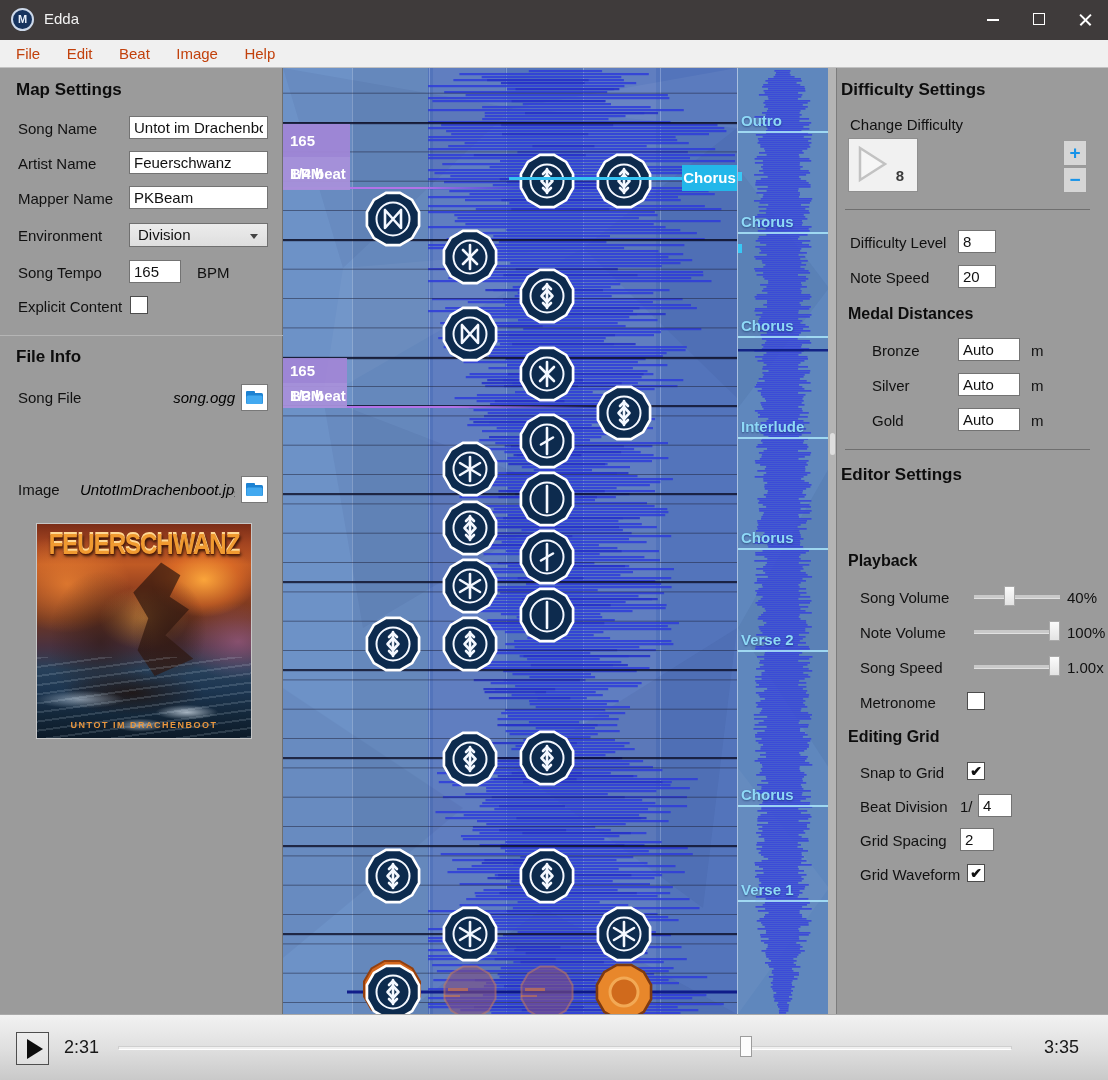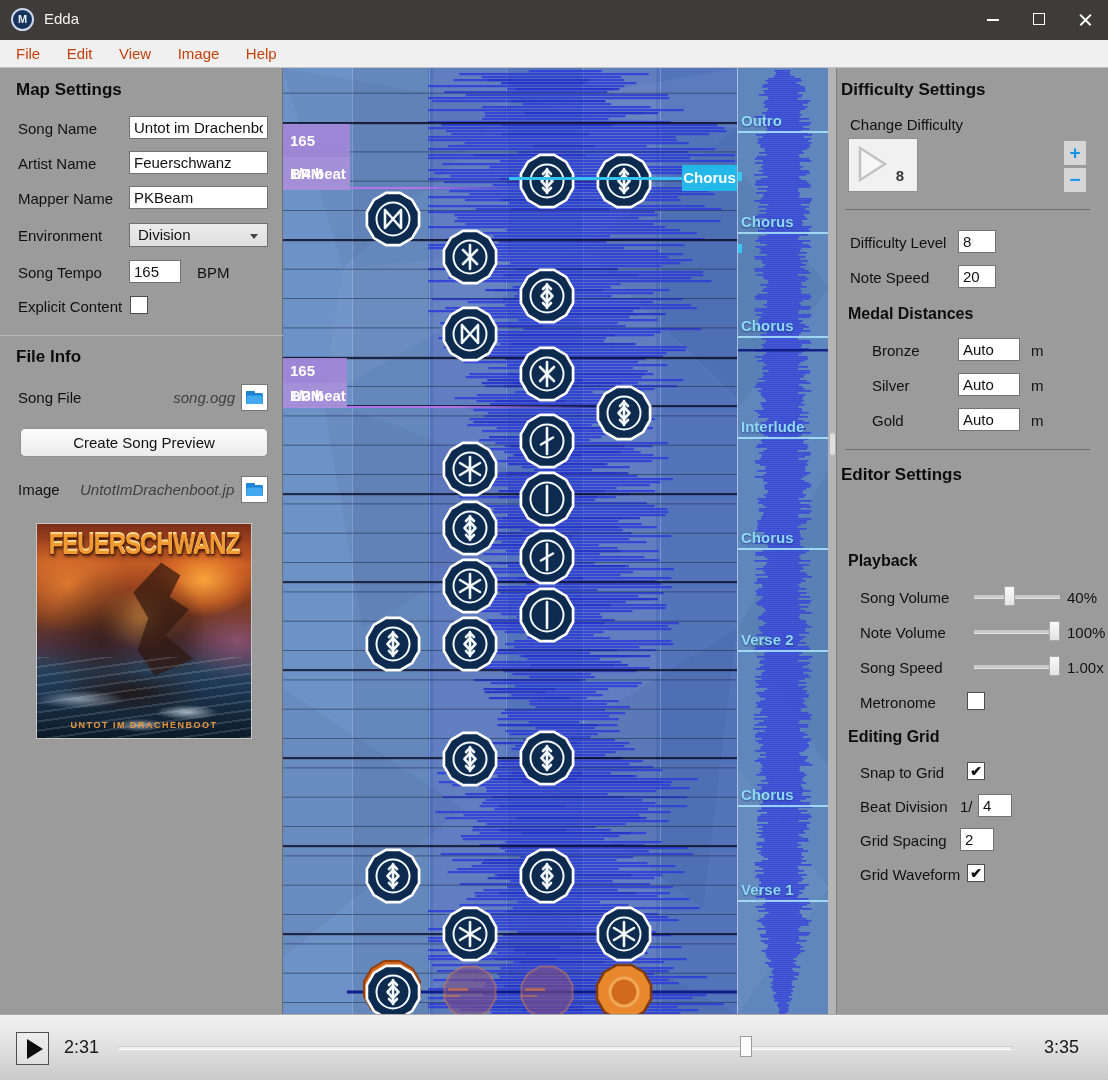--- a/index.html
+++ b/index.html
@@ -28,21 +28,21 @@
   .h1{position:absolute;font-size:17px;font-weight:bold;color:#0d0d0d;}
   .lbl{position:absolute;font-size:15px;color:#111;}
   .inp{position:absolute;height:23px;border:1px solid #737373;background:#fff;font:15px "Liberation Sans",sans-serif;padding:0 4px;color:#111;}
   .cb{position:absolute;width:18px;height:18px;background:#fff;border:1px solid #4c4c4c;text-align:center;
       font:bold 14px/16px "Liberation Sans",sans-serif;color:#101010;}
   .cb.on::after{content:"\2714";}
   #env-select{position:absolute;left:129px;top:155px;width:139px;height:24px;background:linear-gradient(#ececec,#dedede);
       border:1px solid #707070;font-size:15px;color:#111;padding:2px 8px;}
   #env-arrow{position:absolute;right:9px;top:10px;width:0;height:0;border-left:4px solid transparent;
       border-right:4px solid transparent;border-top:5px solid #444;}
-  .file-val{position:absolute;font-size:15px;font-style:italic;color:#404040;text-align:right;white-space:nowrap;overflow:hidden;}
+  .file-val{position:absolute;font-size:15px;font-style:italic;color:#000000;text-align:right;white-space:nowrap;overflow:hidden;}
   .folder-btn{position:absolute;width:27px;height:27px;background:#fff;border:1px solid #787878;}
   .divline{position:absolute;left:0;width:283px;height:1px;background:#868686;border-bottom:1px solid #b5b5b5;}
   .bigbtn{position:absolute;background:linear-gradient(#fdfdfd,#ebebeb);border:1px solid #8f8f8f;border-radius:5px;
       font-size:15px;color:#111;text-align:center;}
 
   
   #album{position:absolute;left:36px;top:455px;width:216px;height:216px;border:1px solid #c6c6c6;overflow:hidden;}
   #album .base{position:absolute;inset:0;background:linear-gradient(180deg,#7a2d18 0%,#a34420 9%,#c05a24 19%,#93401f 31%,
       #6e3520 44%,#4a3240 57%,#27405a 68%,#1c3550 78%,#132638 90%,#0c1a28 100%);}
   #album .glow{position:absolute;inset:0;background:
@@ -128,21 +128,21 @@
       </div>
     <div class="wbtn" style="right:0;">
         <div class="x1"></div>
         <div class="x2"></div>
       </div>
   </div>
 
   <div id="menubar">
     <span class="menu-item">File</span>
     <span class="menu-item">Edit</span>
-    <span class="menu-item">View</span>
+    <span class="menu-item">Beat</span>
     <span class="menu-item">Image</span>
     <span class="menu-item">Help</span>
   </div>
 
   <div id="leftpanel">
     <div class="h1" style="left:16px;top:12px;">Map Settings</div>
 
     <div class="lbl" style="left:18px;top:52px;">Song Name</div>
     <input class="inp" style="left: 129px; top: 48px; width: 139px;" value="Untot im Drachenboot">
 
@@ -171,21 +171,20 @@
     <div class="lbl" style="left:18px;top:321px;">Song File</div>
     <div class="file-val" style="left:100px;top:321px;width:135px;">song.ogg</div>
     <div class="folder-btn" style="left:241px;top:316px;">
       <svg width="25" height="25" viewBox="0 0 25 25">
         <rect x="4" y="6" width="9" height="5" rx="1" fill="#1d82d2"></rect>
         <rect x="4" y="8" width="17" height="11" rx="1.5" fill="#1d82d2"></rect>
         <rect x="4.5" y="10.5" width="16" height="8.5" rx="1.5" fill="#42a9f0"></rect>
       </svg>
     </div>
 
-    <div class="bigbtn" style="left:20px;top:360px;width:248px;height:29px;line-height:27px;">Create Song Preview</div>
 
     <div class="lbl" style="left:18px;top:413px;">Image</div>
     <div class="file-val" style="left:80px;top:413px;width:155px;">UntotImDrachenboot.jpg</div>
     <div class="folder-btn" style="left:241px;top:408px;">
       <svg width="25" height="25" viewBox="0 0 25 25">
         <rect x="4" y="6" width="9" height="5" rx="1" fill="#1d82d2"></rect>
         <rect x="4" y="8" width="17" height="11" rx="1.5" fill="#1d82d2"></rect>
         <rect x="4.5" y="10.5" width="16" height="8.5" rx="1.5" fill="#42a9f0"></rect>
       </svg>
     </div>

